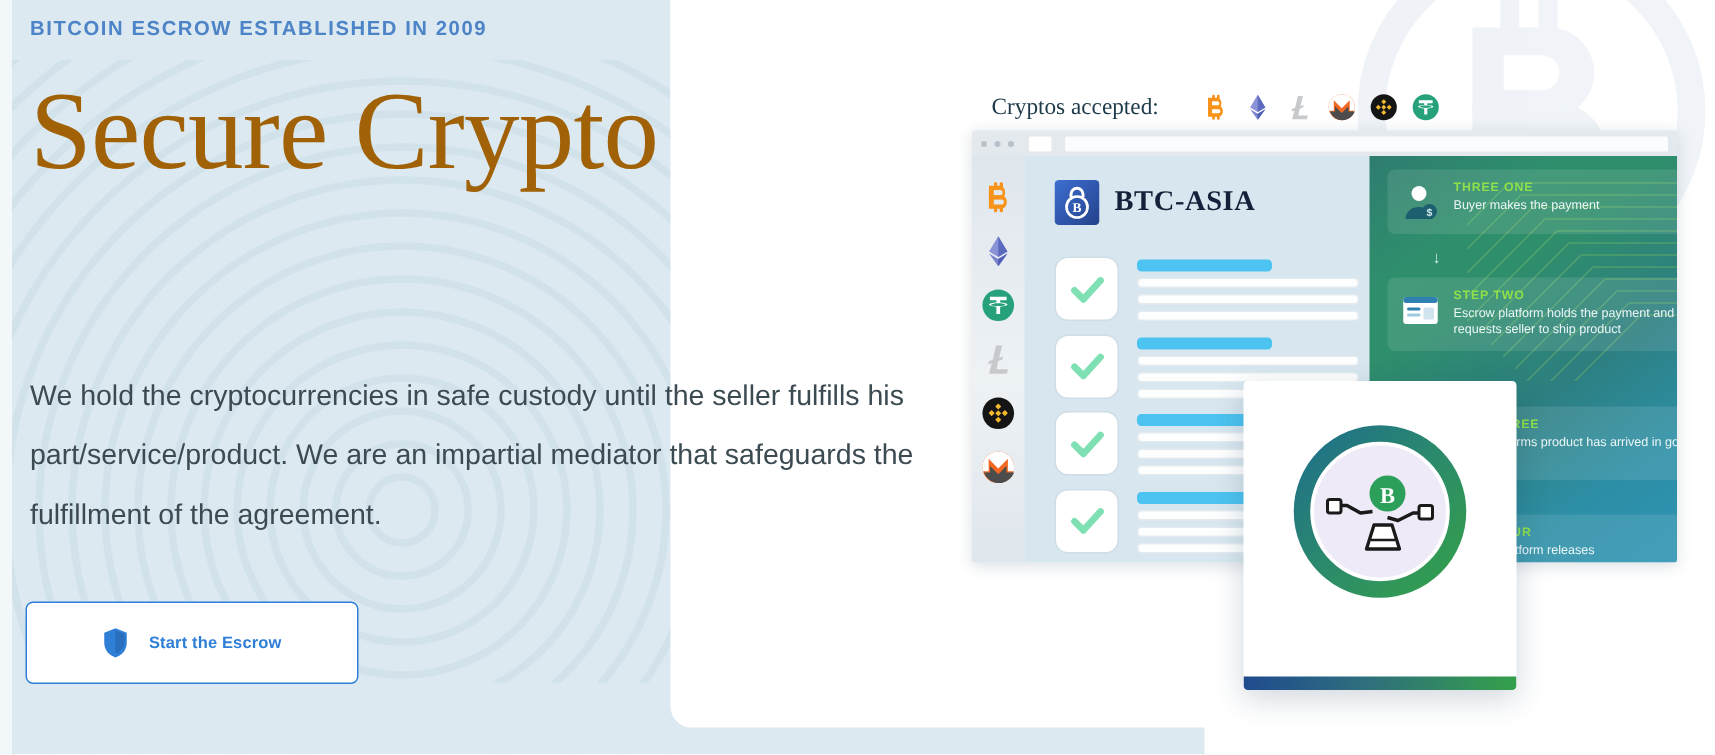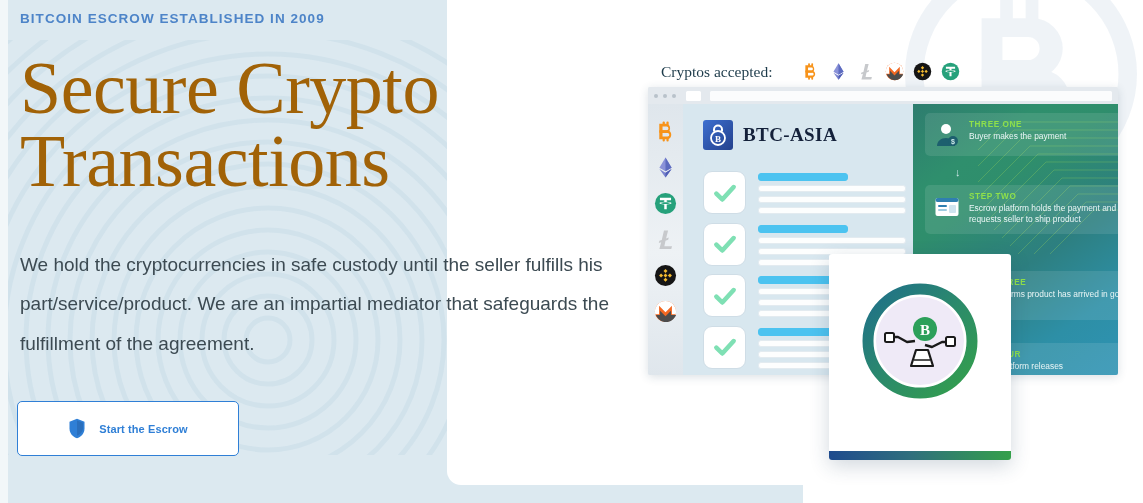--- a/index.html
+++ b/index.html
@@ -211,21 +211,20 @@
         <rect x="52" y="72" width="5.5" height="12" rx="1"></rect>
         <path d="M33 26h22a13 13 0 0 1 0 26H33V26zm9 8v10h11a5 5 0 0 0 0-10H42z"></path>
         <path d="M33 48h25a13 13 0 0 1 0 26H33V48zm9 8v10h14a5 5 0 0 0 0-10H42z"></path>
       </g>
     </svg>
   </div>
 
   <div class="eyebrow">BITCOIN ESCROW ESTABLISHED IN 2009</div>
   <h1 class="headline">
     <span>Secure Crypto</span>
-    <span class="l2">Transactions</span>
   </h1>
   <p class="subcopy">We hold the cryptocurrencies in safe custody until the seller fulfills his part/service/product. We are an impartial mediator that safeguards the fulfillment of the agreement.</p>
 
   <div class="cta-btn">
     <span class="shield">
       <svg viewBox="0 0 24 28" width="18" height="21">
         <path d="M12 1 22 5v9c0 7-5 11.5-10 13C7 25.5 2 21 2 14V5L12 1z" fill="#2f7fd6"></path>
         <path d="M12 3.2v20.5c4-1.6 8-5.3 8-10.6V6.3L12 3.2z" fill="#2a6fbd"></path>
       </svg>
     </span>

